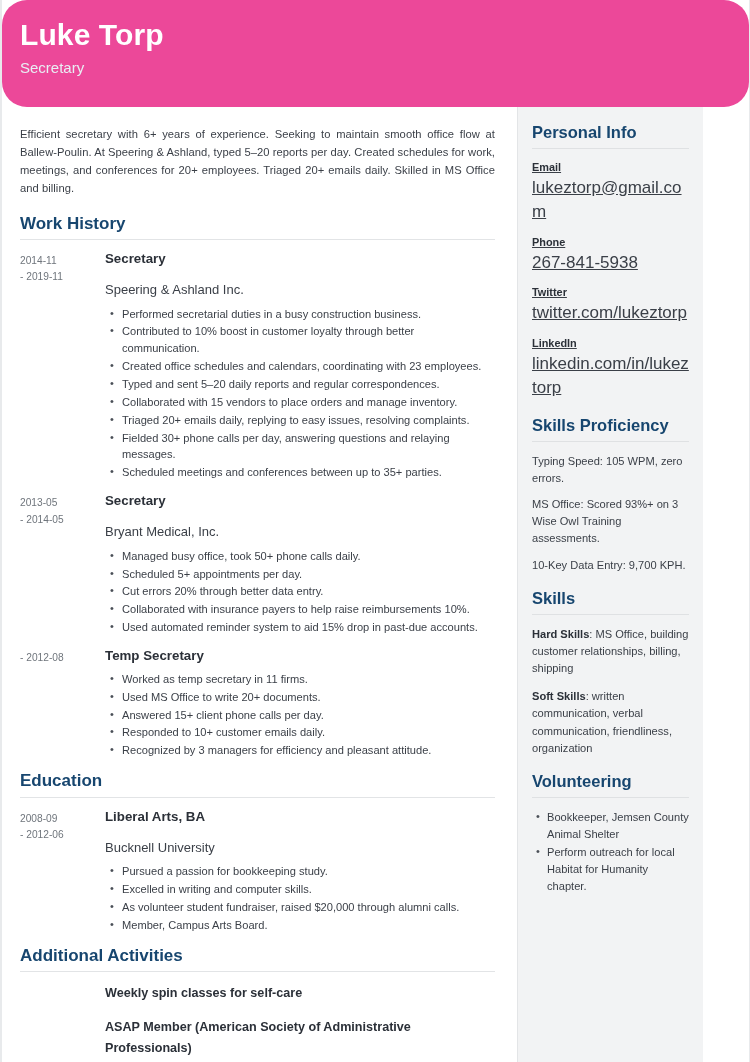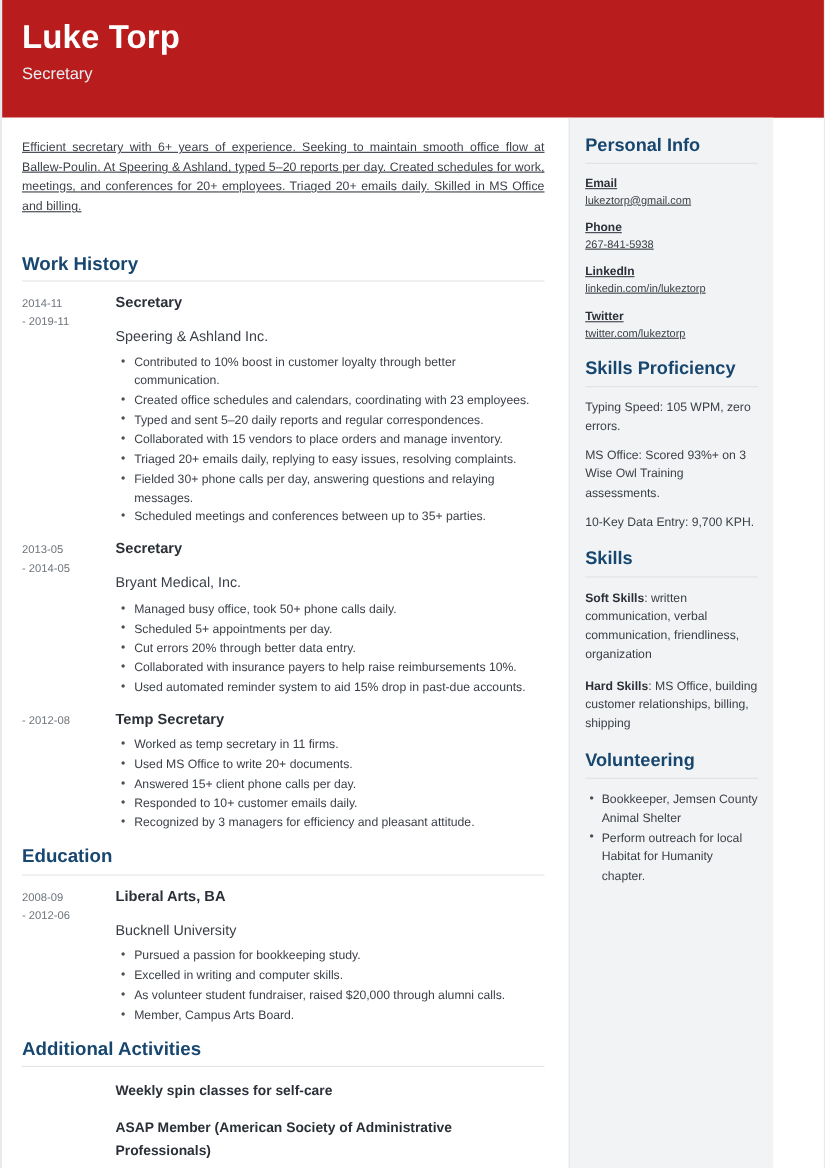--- a/index.html
+++ b/index.html
@@ -18,23 +18,24 @@
     position: relative;
     width: 750px;
     height: 1062px;
     background: #ffffff;
     border-left: 2px solid #e8eaec;
     border-right: 1px solid #e8eaec;
   }
 
   
   .header {
-    background: #b91c1c;
+    background: #ec4899;
     height: 107px;
     padding: 18px 0 0 18px;
+    border-radius: 25px;
   }
   .header-name {
     color: #ffffff;
     font-size: 30px;
     font-weight: bold;
     letter-spacing: 0.1px;
     line-height: 1.15;
     margin: 0 0 6px 0;
   }
   .header-title {
@@ -62,23 +63,22 @@
     border-left: 1px solid #e3e5e7;
     padding: 16px 14px 0 14px;
   }
 
   
   .summary {
     font-size: 11.2px;
     line-height: 1.62;
     color: #3a3f47;
     text-align: justify;
-    margin: 0 0 32px 0;
+    margin: 0 0 16px 0;
     letter-spacing: 0.05px;
-    text-decoration: underline;
   }
 
   
   .section { margin-bottom: 2px; }
   .section-heading {
     color: #17466f;
     font-size: 17px;
     font-weight: bold;
     margin: 0 0 5px 0;
     line-height: 1.2;
@@ -165,21 +165,21 @@
   .side-section { margin-bottom: 15px; }
 
   .info-item { margin-bottom: 10px; text-decoration: underline; }
   .info-label {
     font-size: 10.9px;
     font-weight: bold;
     color: #2b3038;
     line-height: 1.45;
   }
   .info-value {
-    font-size: 10px;
+    font-size: 17px;
     color: #3a3f47;
     line-height: 1.45;
     word-break: break-word;
   }
 
   .prof-item {
     font-size: 11.1px;
     color: #3a3f47;
     line-height: 1.55;
     margin-bottom: 9px;
@@ -235,20 +235,21 @@
         <div id="work-entries">
             <div class="entry">
               <div class="entry-dates">
                 <div>2014-11</div>
                 <div>- 2019-11</div>
               </div>
               <div class="entry-body">
                 <div class="entry-role">Secretary</div>
                 <div class="entry-org">Speering &amp; Ashland Inc.</div>
                 <ul class="entry-bullets">
+                  <li>Performed secretarial duties in a busy construction business.</li>
                   <li>Contributed to 10% boost in customer loyalty through better communication.</li>
                   <li>Created office schedules and calendars, coordinating with 23 employees.</li>
                   <li>Typed and sent 5–20 daily reports and regular correspondences.</li>
                   <li>Collaborated with 15 vendors to place orders and manage inventory.</li>
                   <li>Triaged 20+ emails daily, replying to easy issues, resolving complaints.</li>
                   <li>Fielded 30+ phone calls per day, answering questions and relaying messages.</li>
                   <li>Scheduled meetings and conferences between up to 35+ parties.</li>
                 </ul>
               </div>
             </div>
@@ -329,46 +330,46 @@
         <div id="info-list">
             <div class="info-item">
               <div class="info-label">Email</div>
               <div class="info-value">lukeztorp@gmail.com</div>
             </div>
             <div class="info-item">
               <div class="info-label">Phone</div>
               <div class="info-value">267-841-5938</div>
             </div>
             <div class="info-item">
+              <div class="info-label">Twitter</div>
+              <div class="info-value">twitter.com/lukeztorp</div>
+            </div>
+            <div class="info-item">
               <div class="info-label">LinkedIn</div>
               <div class="info-value">linkedin.com/in/lukeztorp</div>
-            </div>
-            <div class="info-item">
-              <div class="info-label">Twitter</div>
-              <div class="info-value">twitter.com/lukeztorp</div>
             </div>
           </div>
       </div>
 
       <div class="side-section">
         <h2 class="side-heading">Skills Proficiency</h2>
         <div class="side-rule"></div>
         <div id="prof-list">
             <div class="prof-item">Typing Speed: 105 WPM, zero errors.</div>
             <div class="prof-item">MS Office: Scored 93%+ on 3 Wise Owl Training assessments.</div>
             <div class="prof-item">10-Key Data Entry: 9,700 KPH.</div>
           </div>
       </div>
 
       <div class="side-section">
         <h2 class="side-heading">Skills</h2>
         <div class="side-rule"></div>
         <div id="skill-list">
+            <div class="skill-item"><b>Hard Skills</b><span>: MS Office, building customer relationships, billing, shipping</span></div>
             <div class="skill-item"><b>Soft Skills</b><span>: written communication, verbal communication, friendliness, organization</span></div>
-            <div class="skill-item"><b>Hard Skills</b><span>: MS Office, building customer relationships, billing, shipping</span></div>
           </div>
       </div>
 
       <div class="side-section">
         <h2 class="side-heading">Volunteering</h2>
         <div class="side-rule"></div>
         <ul class="vol-list" id="vol-list">
             <li>Bookkeeper, Jemsen County Animal Shelter</li>
             <li>Perform outreach for local Habitat for Humanity chapter.</li>
           </ul>

